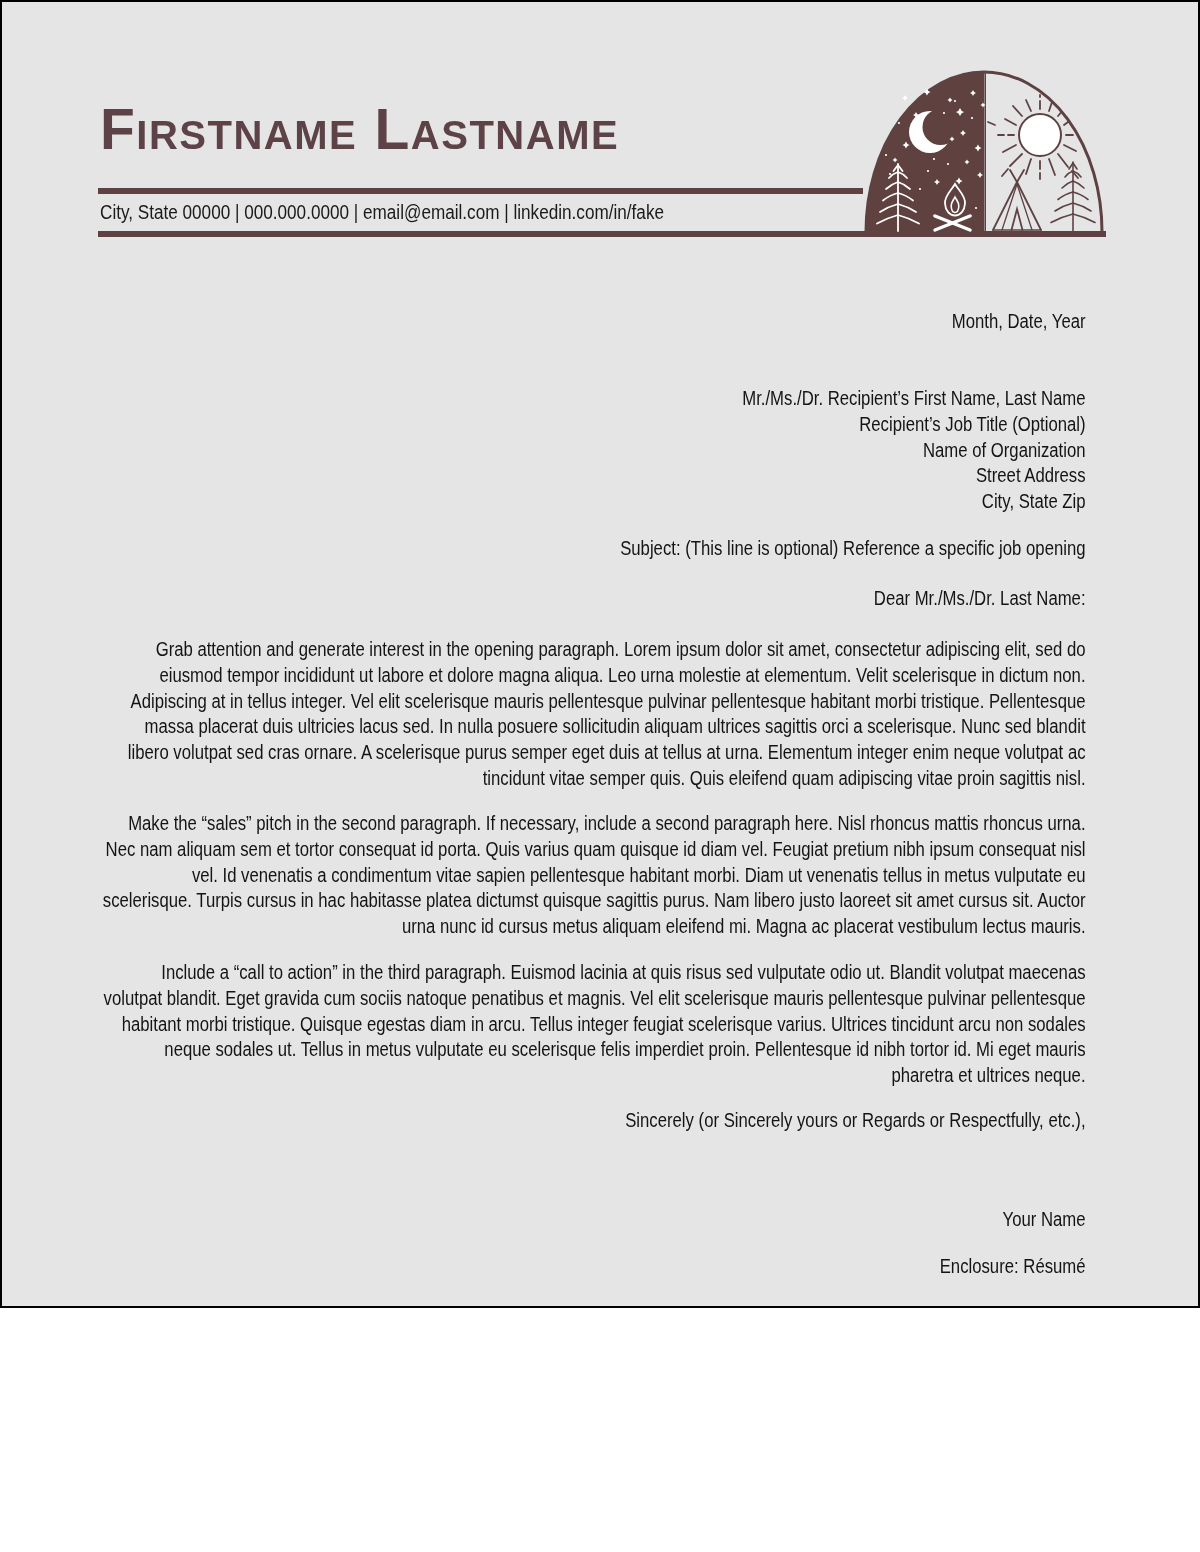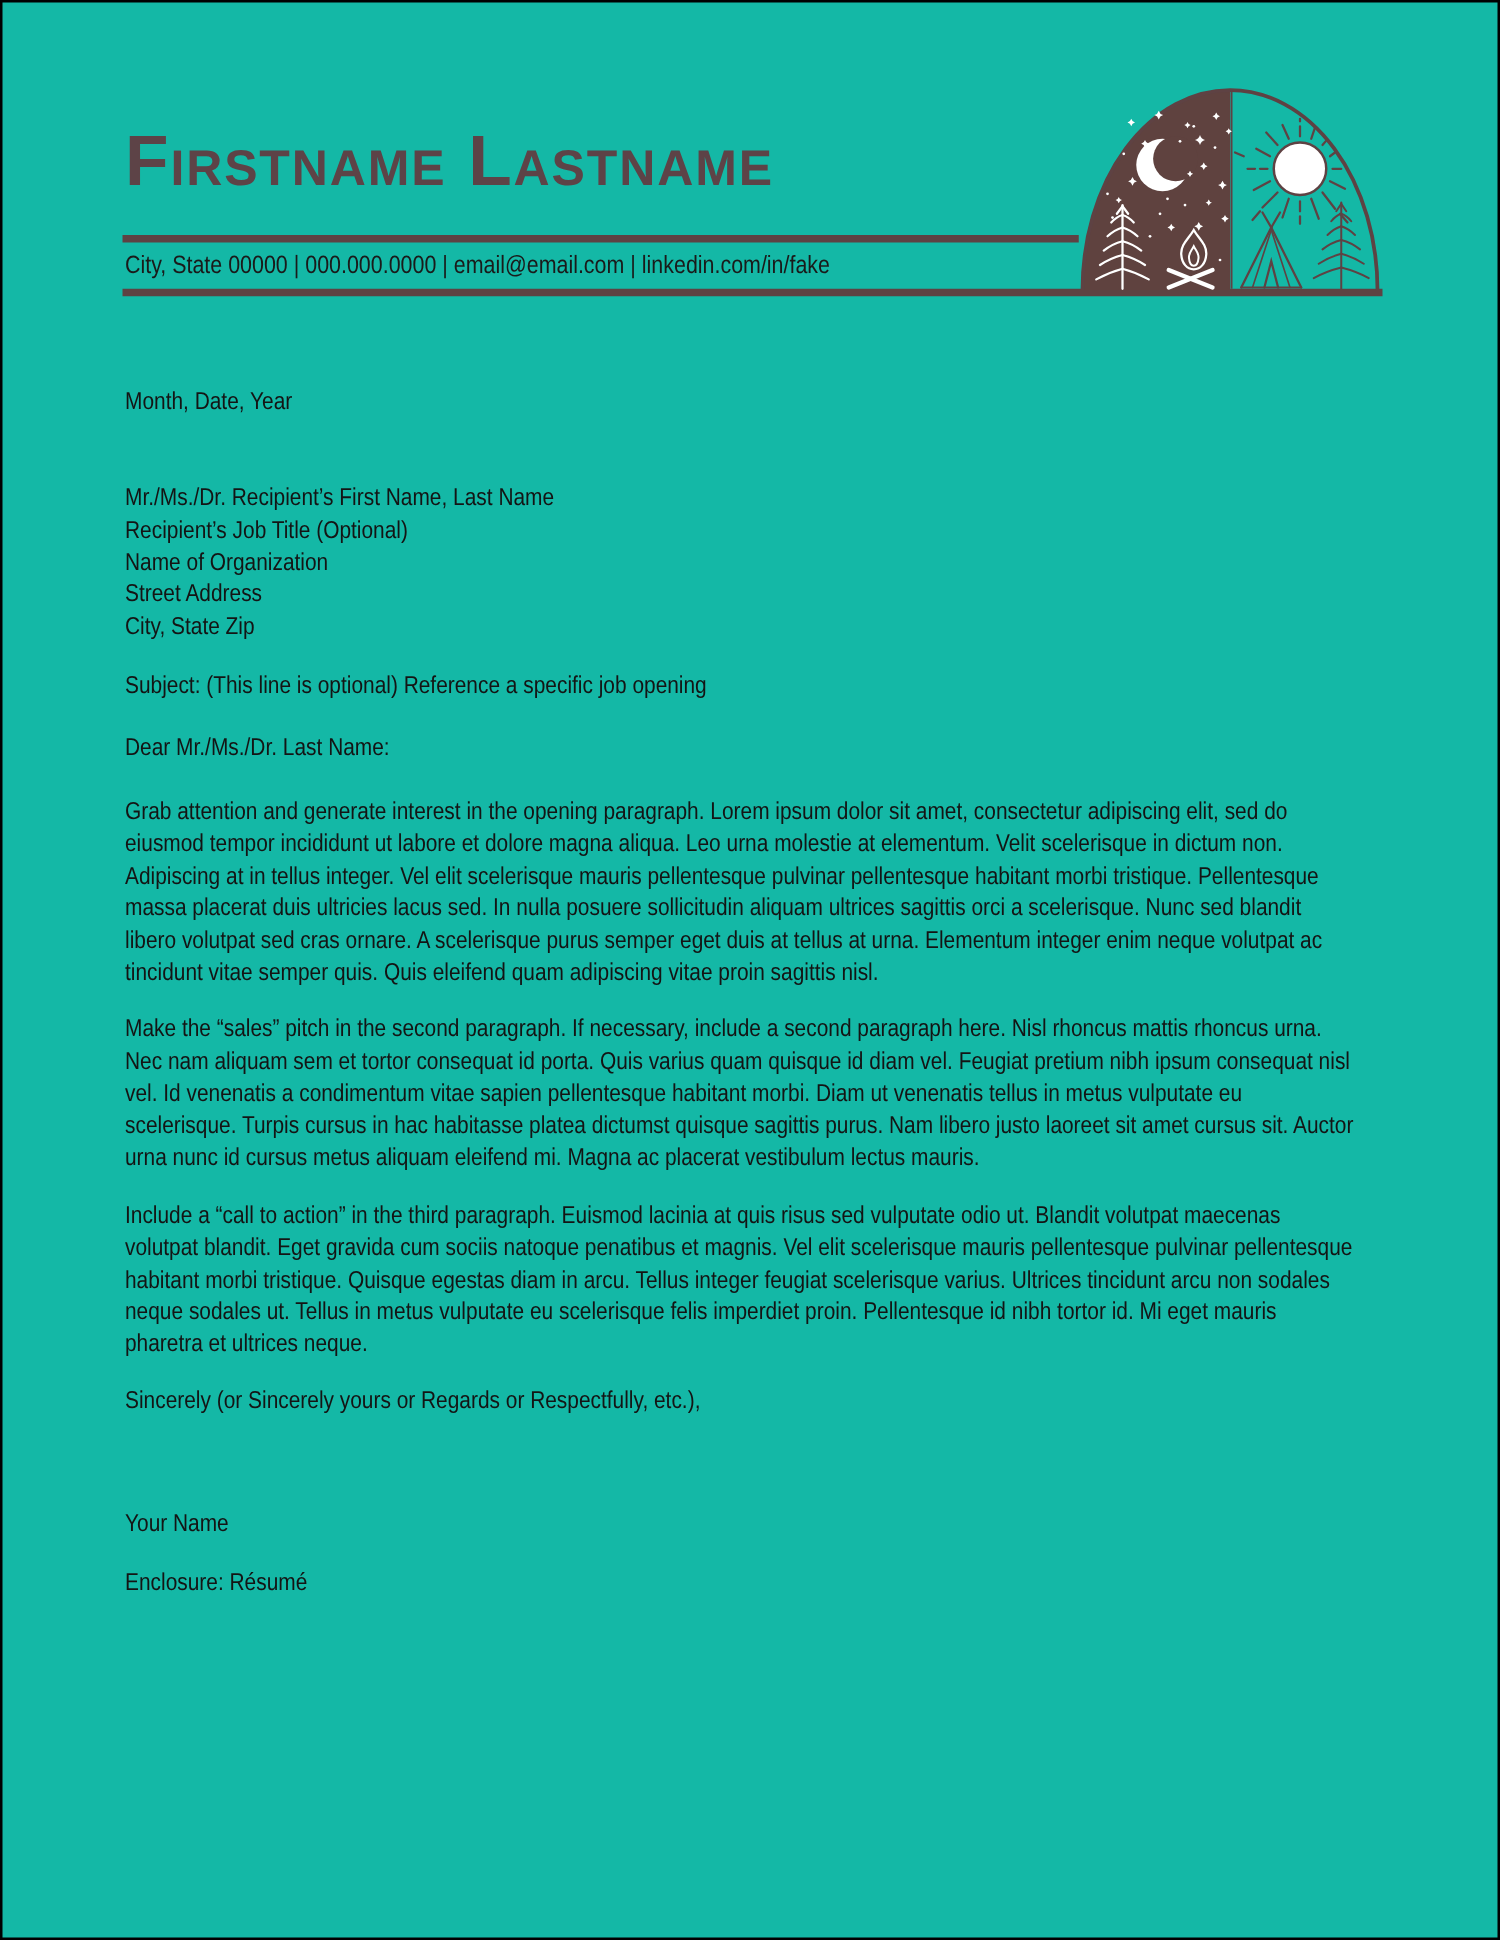--- a/index.html
+++ b/index.html
@@ -1,23 +1,24 @@
 <!DOCTYPE html>
 <html><head>
 <meta charset="utf-8">
 <style>
   html,body{margin:0;padding:0;background:#fff;}
   .page{
     position:relative;
-    width:1200px;height:1552px;
+    width:1200px;height:1308px;
     box-sizing:border-box;
-    background:#14b8a6;
+    background:#e5e5e5;
     border:2px solid #000;
     font-family:"Liberation Sans", sans-serif;
     overflow:hidden;
+    text-align:right;
   }
   .abs{position:absolute;}
   .title{
     left:98px;top:99px;
     font-size:57px;
     font-weight:700;
     font-variant:small-caps;
     letter-spacing:1.5px;
     color:#5d4347;
     white-space:nowrap;

